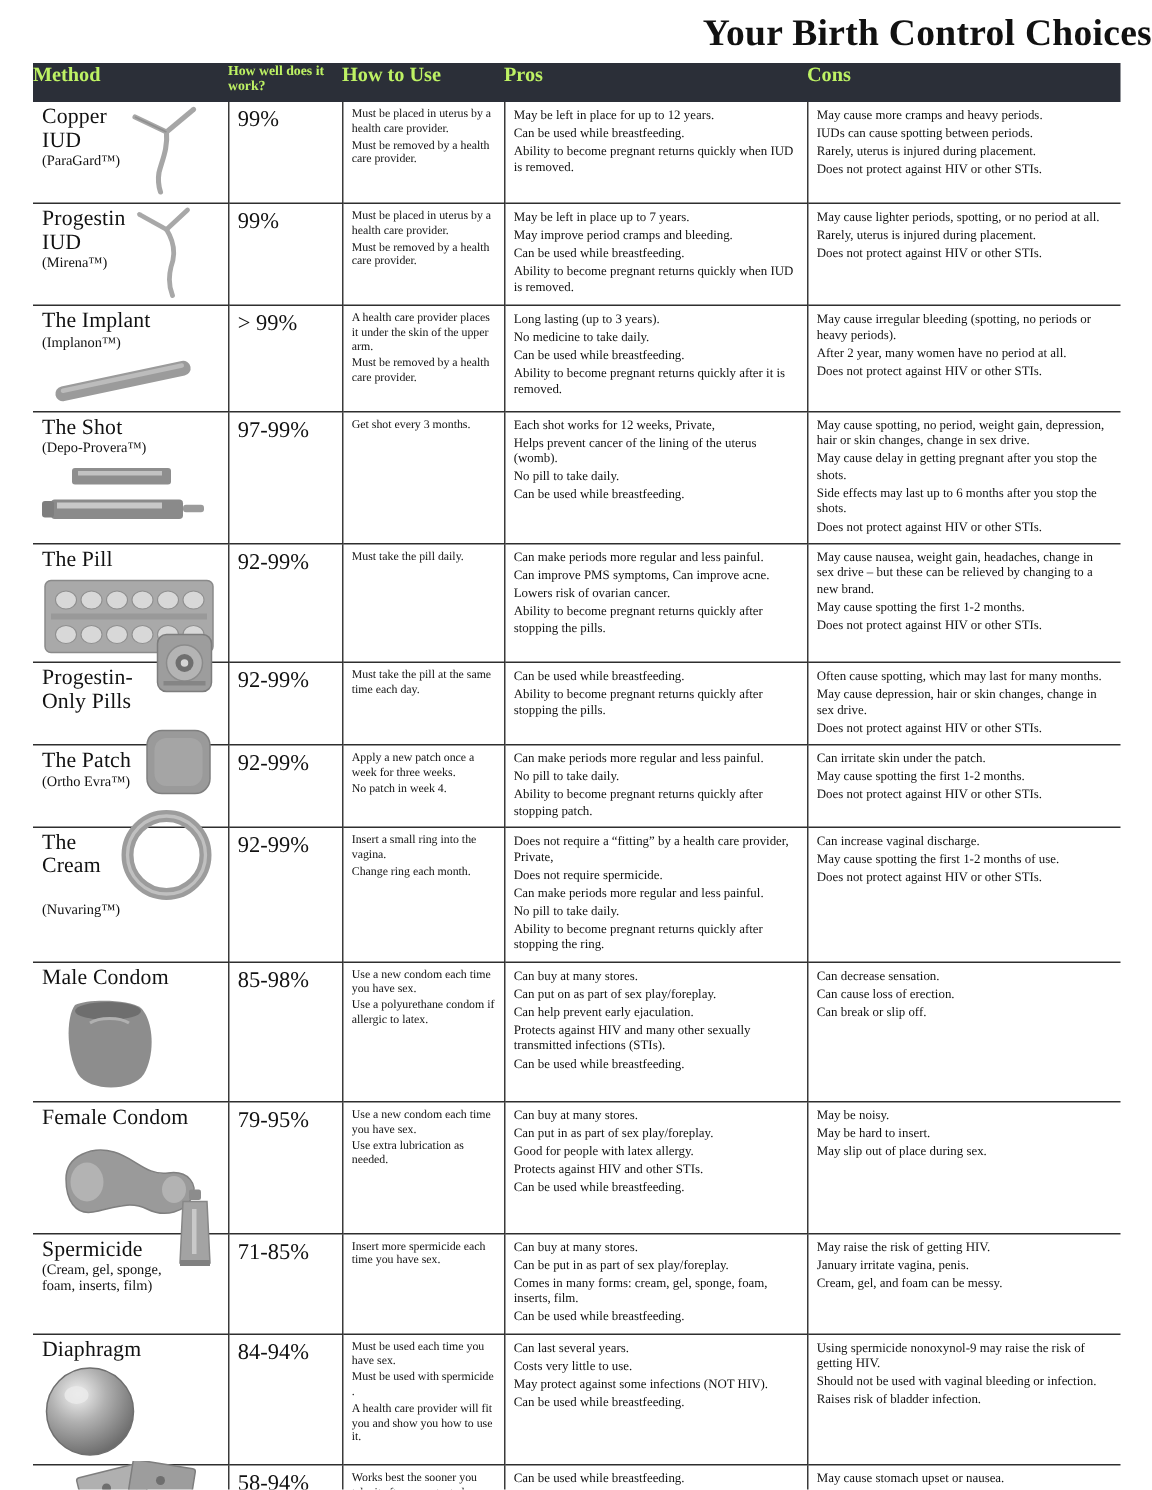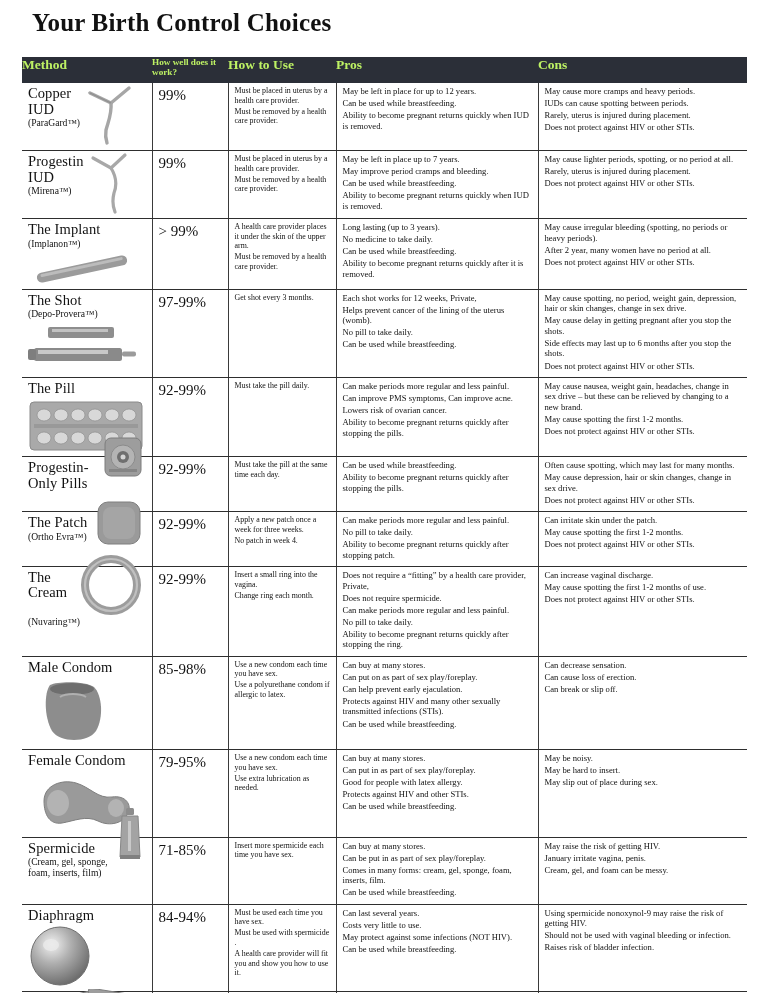--- a/index.html
+++ b/index.html
@@ -11,29 +11,28 @@
     color:#1a1a1a;
     overflow:hidden;
   }
   .page{
     position:relative;
     width:768px;height:993px;
     box-sizing:border-box;
     padding:0;
   }
   .title{
-    text-align:left;
+    text-align:right;
     font-family:"Liberation Serif", serif;
     font-size:25px;
     font-weight:bold;
     letter-spacing:0.2px;
     padding-top:9px;
-    padding-bottom:20px;
+    padding-bottom:5px;
     color:#111;
-    margin-left:32px;
   }
   table.grid{
     border-collapse:collapse;
     width:725px;
     margin-left:22px;
     table-layout:fixed;
   }
   table.grid td, table.grid th{
     vertical-align:top;
     padding:0;

